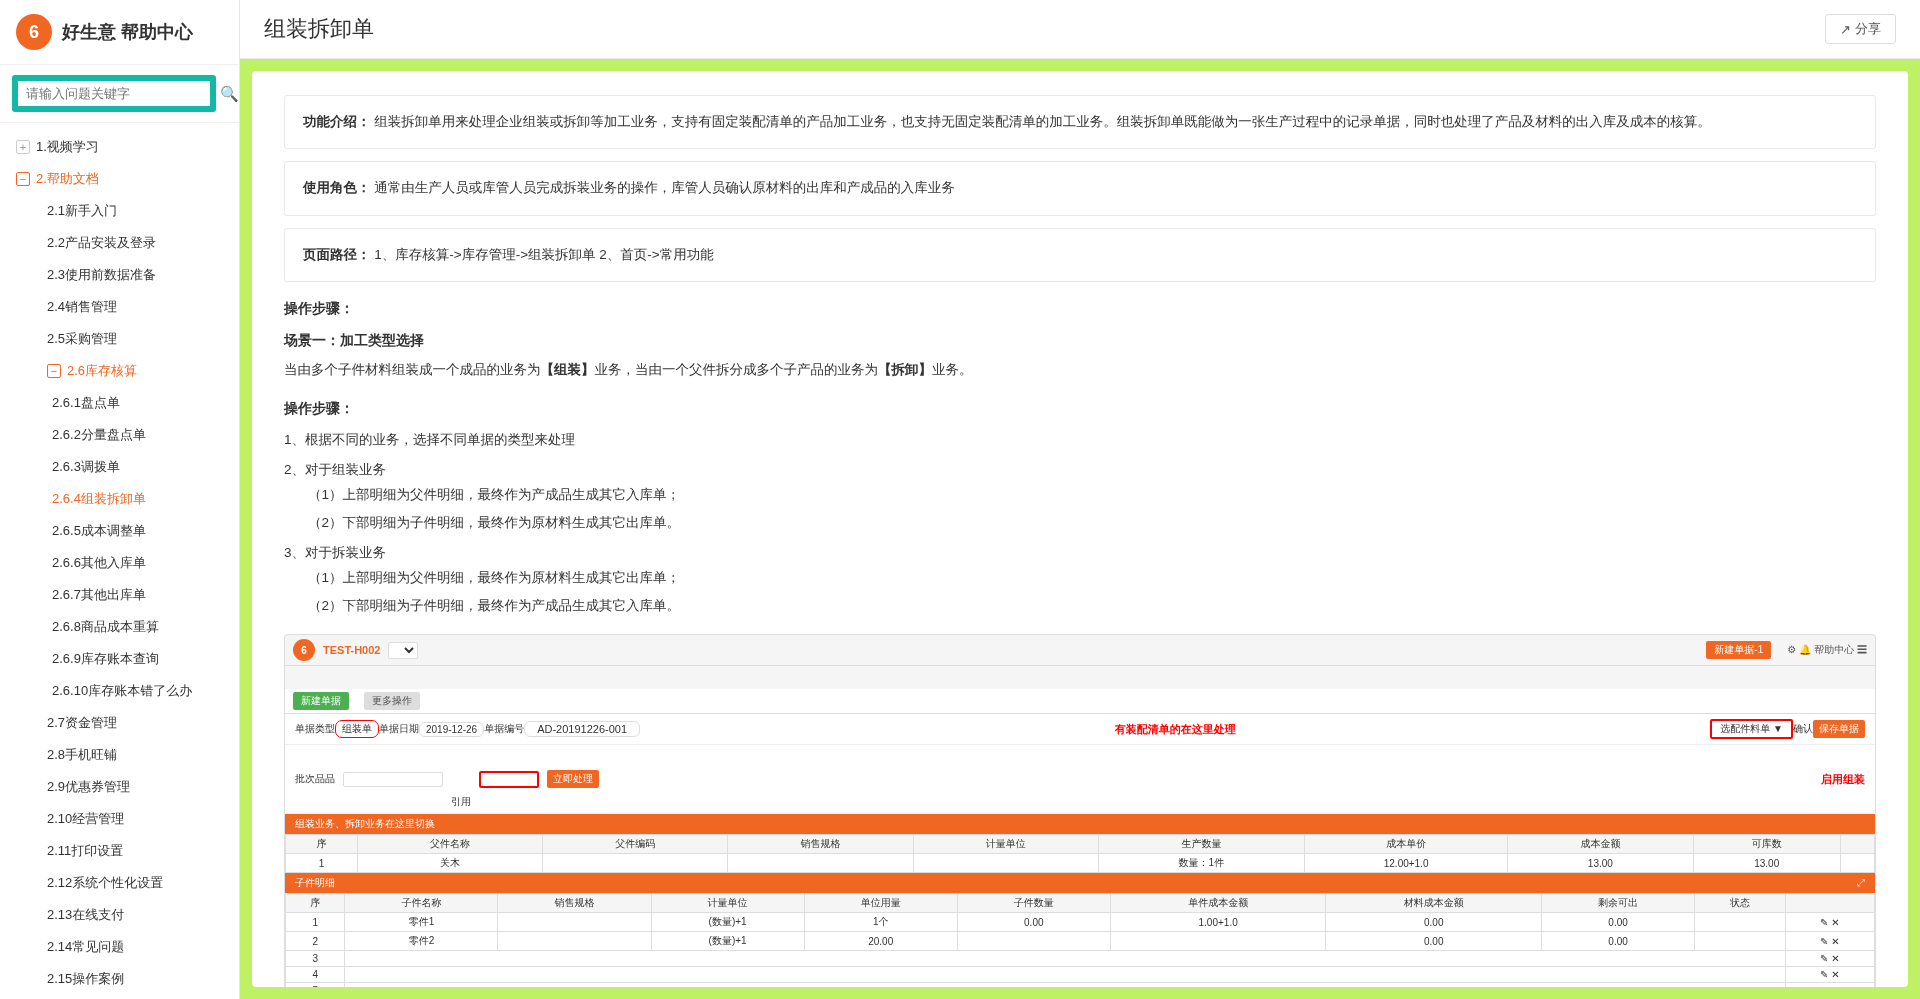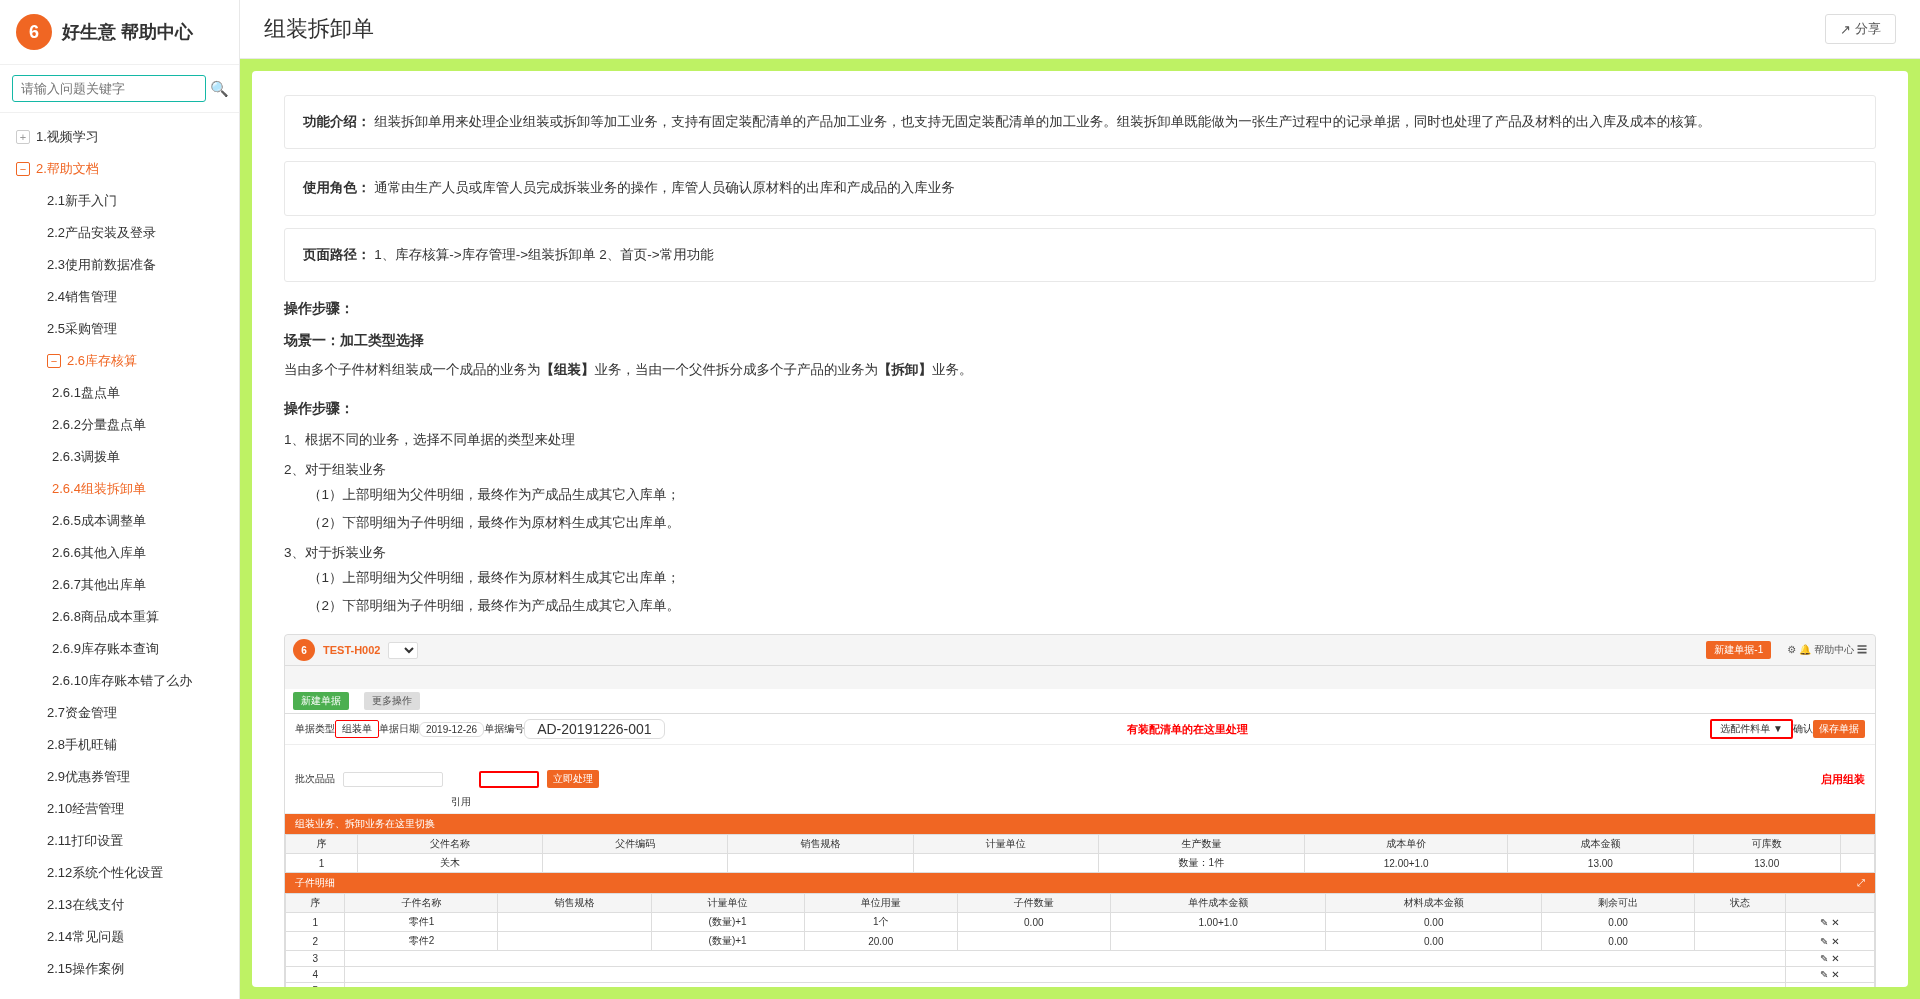--- a/index.html
+++ b/index.html
@@ -34,21 +34,21 @@
     #logo-text {
       font-size: 18px; font-weight: bold; color: #333;
     }
     #search-area {
       padding: 10px 12px;
       border-bottom: 1px solid #f0f0f0;
       display: flex; align-items: center;
     }
     #search-input {
       flex: 1;
-      border: 1px solid #14b8a6;
+      border: 6px solid #14b8a6;
       border-radius: 3px;
       padding: 5px 8px;
       font-size: 13px;
       outline: none;
       color: #999;
     }
     #search-btn {
       background: none; border: none; cursor: pointer;
       margin-left: 4px; color: #999; font-size: 15px;
     }
@@ -351,25 +351,25 @@
           </div>
 
           <div style="background:#fff;padding:3px 8px;border-bottom:1px solid #ddd;display:flex;align-items:center;gap:15px;margin-top:23px;">
             <span style="background:#4CAF50;color:#fff;padding:2px 8px;border-radius:2px;font-size:10px;">新建单据</span>
             <span style="background:#ddd;color:#555;padding:2px 8px;border-radius:2px;font-size:10px;">更多操作</span>
             <span style="flex:1"></span>
           </div>
 
           <div style="background:#fff;padding:5px 10px;border-bottom:1px solid #eee;display:flex;align-items:center;flex-wrap:wrap;">
             <span style="font-size:10px;color:#333;">单据类型</span>
-            <span style="border:1px solid red;border-radius:2px;padding:1px 6px;font-size:10px;background:#fff;">组装单</span>
+            <span style="border:1px solid red;border-radius:7px;padding:1px 6px;font-size:10px;background:#fff;">组装单</span>
             <span style="font-size:10px;color:#333;">单据日期</span>
             <span style="border:1px solid #ddd;border-radius:6px;padding:1px 6px;font-size:10px;background:#fff;">2019-12-26</span>
             <span style="font-size:10px;color:#333;">单据编号</span>
-            <span style="border:1px solid #ddd;border-radius:6px;padding:1px 12px;font-size:14px;background:#fff;">AD-20191226-001</span>
+            <span style="border:1px solid #ddd;border-radius:6px;padding:1px 12px;font-size:11px;background:#fff;">AD-20191226-001</span>
             <span style="flex:1;text-align:center;color:red;font-size:11px;font-weight:bold;">有装配清单的在这里处理</span>
             <span style="border:2px solid red;border-radius:2px;padding:1px 8px;font-size:10px;background:#fff;">选配件料单 ▼</span>
             <span style="font-size:10px;color:#333;">确认</span>
             <button style="background:#f06623;color:#fff;border:none;border-radius:2px;padding:2px 6px;font-size:10px;">保存单据</button>
           </div>
 
           <div style="background:#fff;padding:4px 10px;border-bottom:1px solid #eee;display:flex;align-items:center;gap:8px;">
             <span style="font-size:10px;color:#333;">批次品品</span>
             <span style="border:1px solid #ddd;border-radius:2px;padding:1px 6px;font-size:10px;background:#fff;width:100px;display:inline-block;">&nbsp;</span>
             <span style="font-size:10px;color:#333;margin-top:46px;">引用</span>

